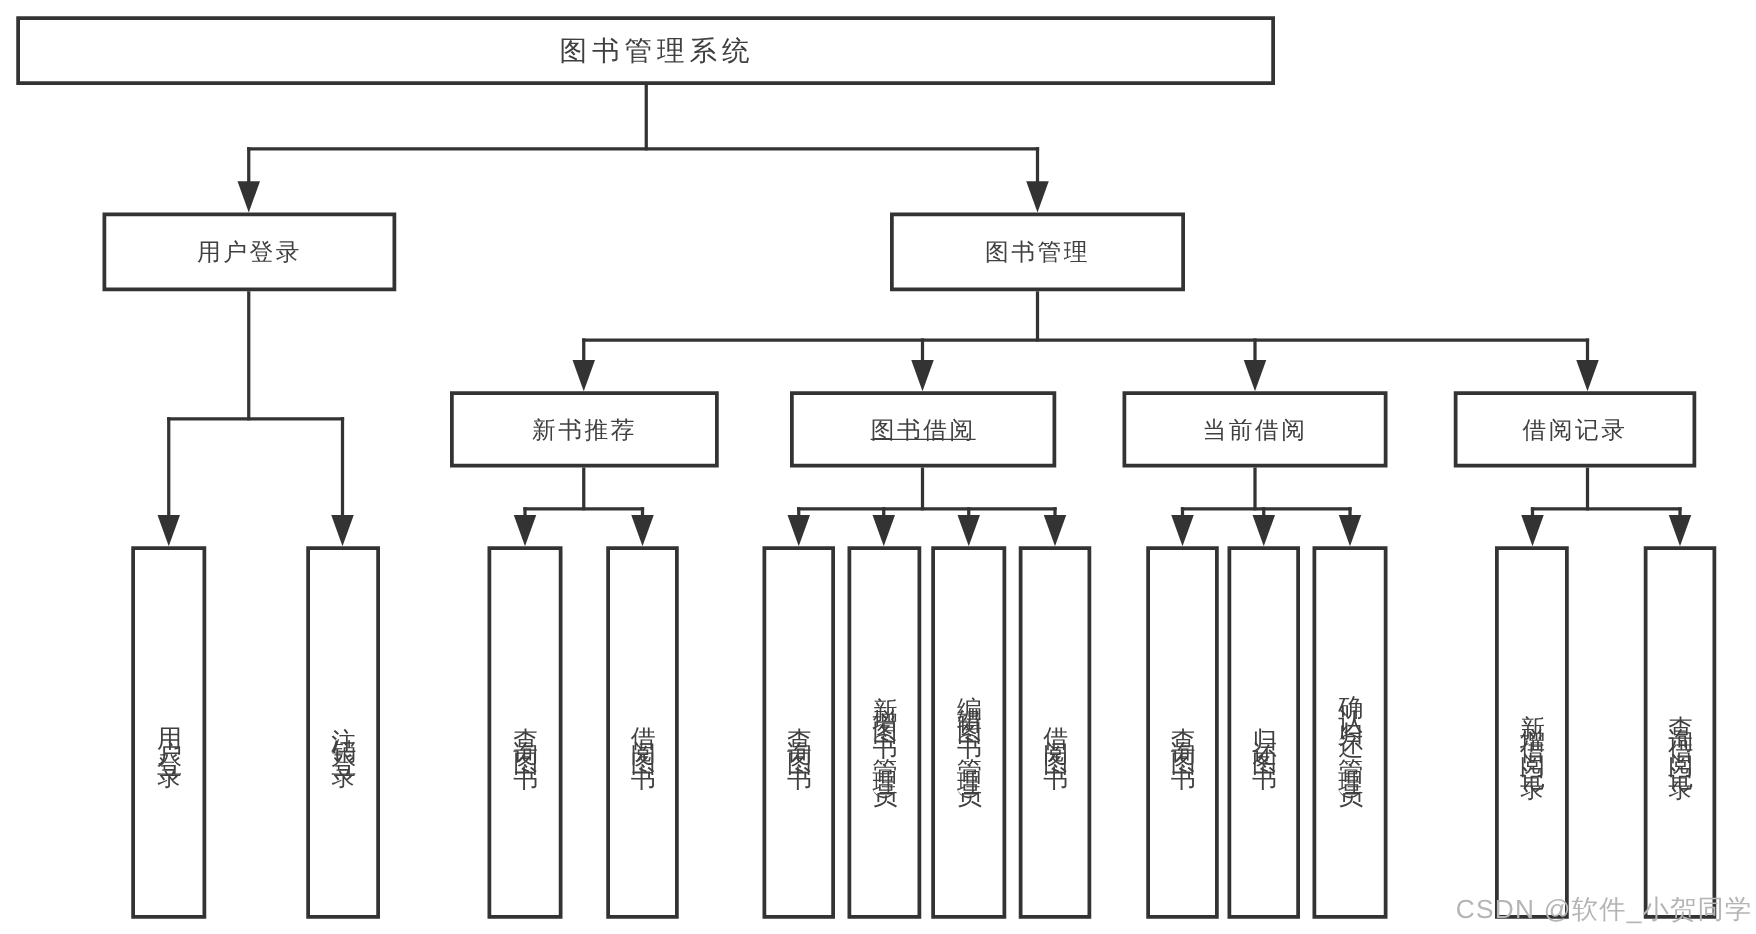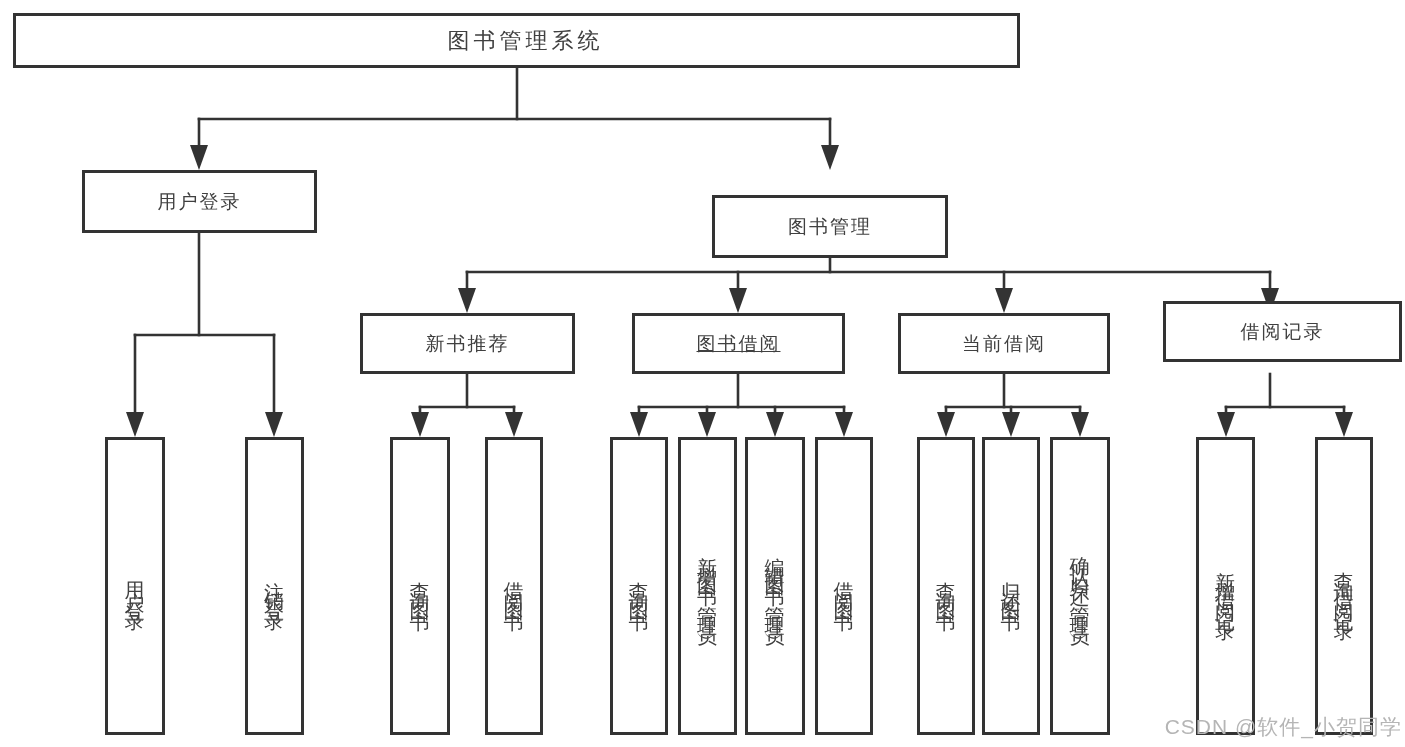--- a/index.html
+++ b/index.html
@@ -101,34 +101,34 @@
     </g>
   </svg>
 
   <div class="node root-node" style="left:13px; top:13px; width:1007px; height:55px;">
     <span>图书管理系统</span>
   </div>
 
   <div class="node h-node" style="left:82px; top:170px; width:235px; height:63px;">
     <span>用户登录</span>
   </div>
-  <div class="node h-node" style="left:712px; top:170px; width:236px; height:63px;margin-top:25px;">
+  <div class="node h-node" style="left:712px; top:170px; width:236px; height:63px;">
     <span>图书管理</span>
   </div>
 
   <div class="node h-node" style="left:360px; top:313px; width:215px; height:61px;">
     <span>新书推荐</span>
   </div>
   <div class="node h-node" style="left:632px; top:313px; width:213px; height:61px;text-decoration:underline;">
     <span>图书借阅</span>
   </div>
   <div class="node h-node" style="left:898px; top:313px; width:212px; height:61px;">
     <span>当前借阅</span>
   </div>
-  <div class="node h-node" style="left:1163px; top:301px; width:239px; height:61px;align-items:center;">
+  <div class="node h-node" style="left:1163px; top:313px; width:194px; height:61px;align-items:center;">
     <span>借阅记录</span>
   </div>
 
   <div class="node leaf-node" style="left:105px; width:60px;">
     <span>用户登录</span>
   </div>
   <div class="node leaf-node" style="left:245px; width:59px;">
     <span>注销登录</span>
   </div>
 

